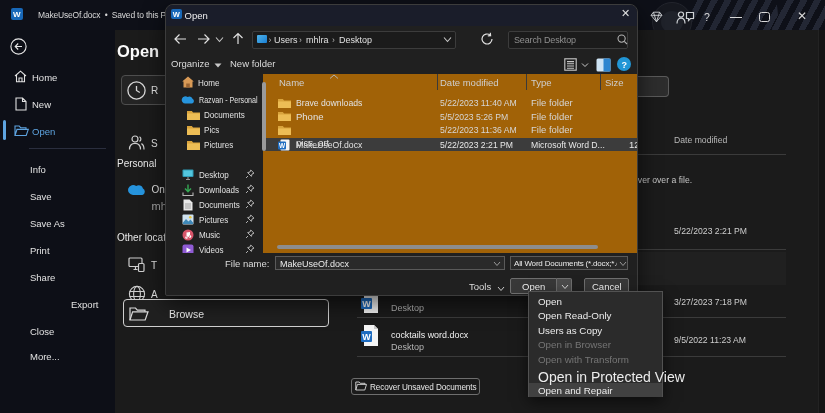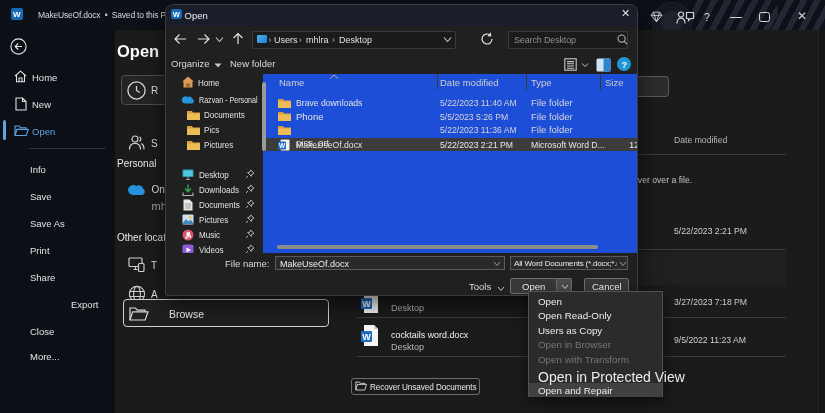--- a/index.html
+++ b/index.html
@@ -216,21 +216,21 @@
     <svg class="ab" style="left:415px;top:57px;" width="8" height="6" viewBox="0 0 8 6">
         <path d="M1 1.5 L4 4.5 L7 1.5" stroke="#c8c8c8" stroke-width="1" fill="none"></path>
       </svg>
     <svg class="ab" style="left:430px;top:52.5px;" width="15" height="14" viewBox="0 0 15 14">
         <rect x="0.5" y="0.5" width="14" height="13" rx="1.5" fill="#cfe4f5"></rect>
         <rect x="7.5" y="0.5" width="7" height="13" fill="#2f86d0"></rect>
       </svg>
     <div class="ab" style="left:451px;top:52px;width:14px;height:14px;border-radius:50%;background:#2196d6;"></div>
     <div class="t" style="left:455.5px;top:55.5px;font-size:9px;font-weight:bold;color:#fff;">?</div>
 
-    <div class="ab" id="dlist" style="left:97px;top:69px;width:376px;height:179px;background:#1d4ed8;">
+    <div class="ab" id="dlist" style="left:97px;top:69px;width:376px;height:179px;background:#a16207;">
       <div class="t" style="left:16px;top:3.5px;color:#cfcfcf;">Name</div>
       <svg class="ab" style="left:66px;top:0px;" width="10" height="6" viewBox="0 0 10 6">
           <path d="M1 4.5 L5 1 L9 4.5" stroke="#b0b0b0" stroke-width="1" fill="none"></path>
         </svg>
       <div class="t" style="left:177px;top:3.5px;color:#cfcfcf;">Date modified</div>
       <div class="t" style="left:268px;top:3.5px;color:#cfcfcf;">Type</div>
       <div class="t" style="left:342px;top:3.5px;color:#cfcfcf;">Size</div>
       <div class="ab" style="left:174px;top:0;width:1px;height:16px;background:#3a3a3a;"></div>
       <div class="ab" style="left:263px;top:0;width:1px;height:16px;background:#3a3a3a;"></div>
       <div class="ab" style="left:337px;top:0;width:1px;height:16px;background:#3a3a3a;"></div>

